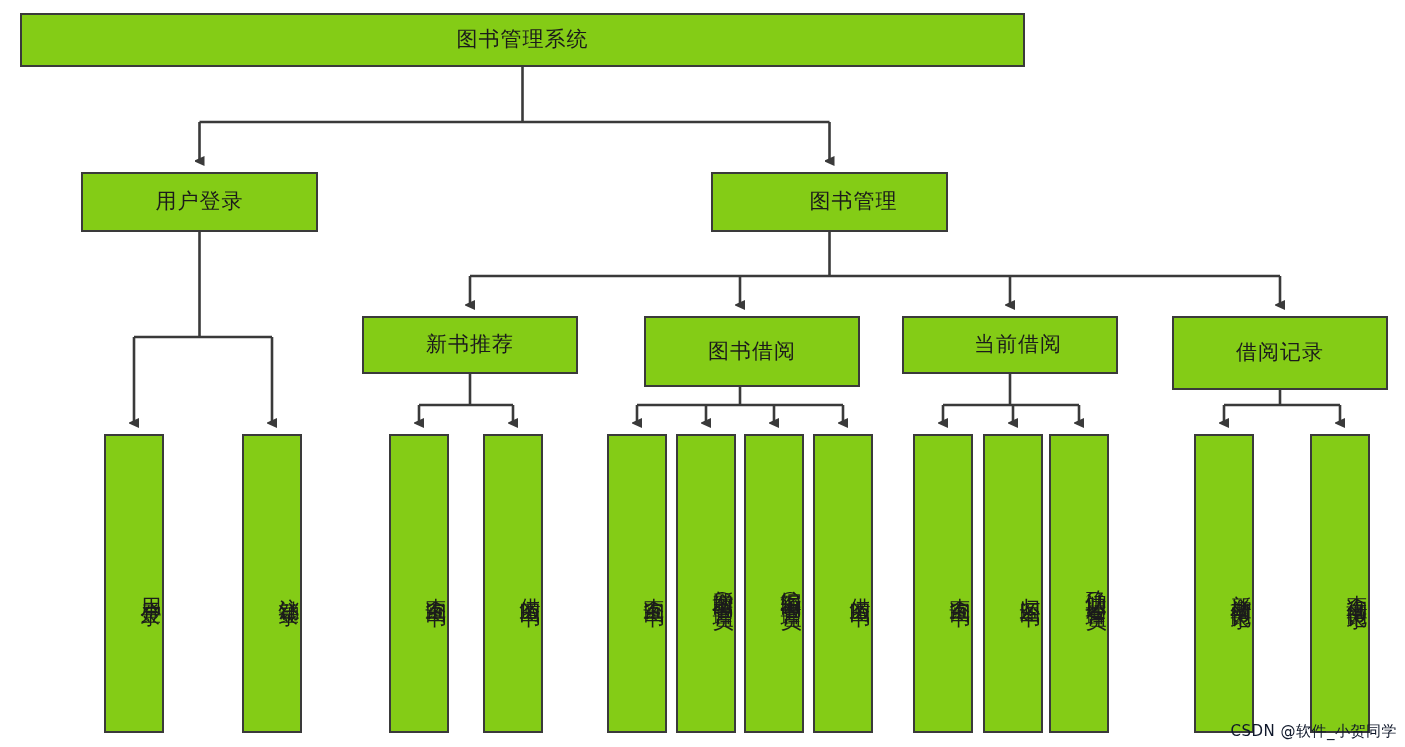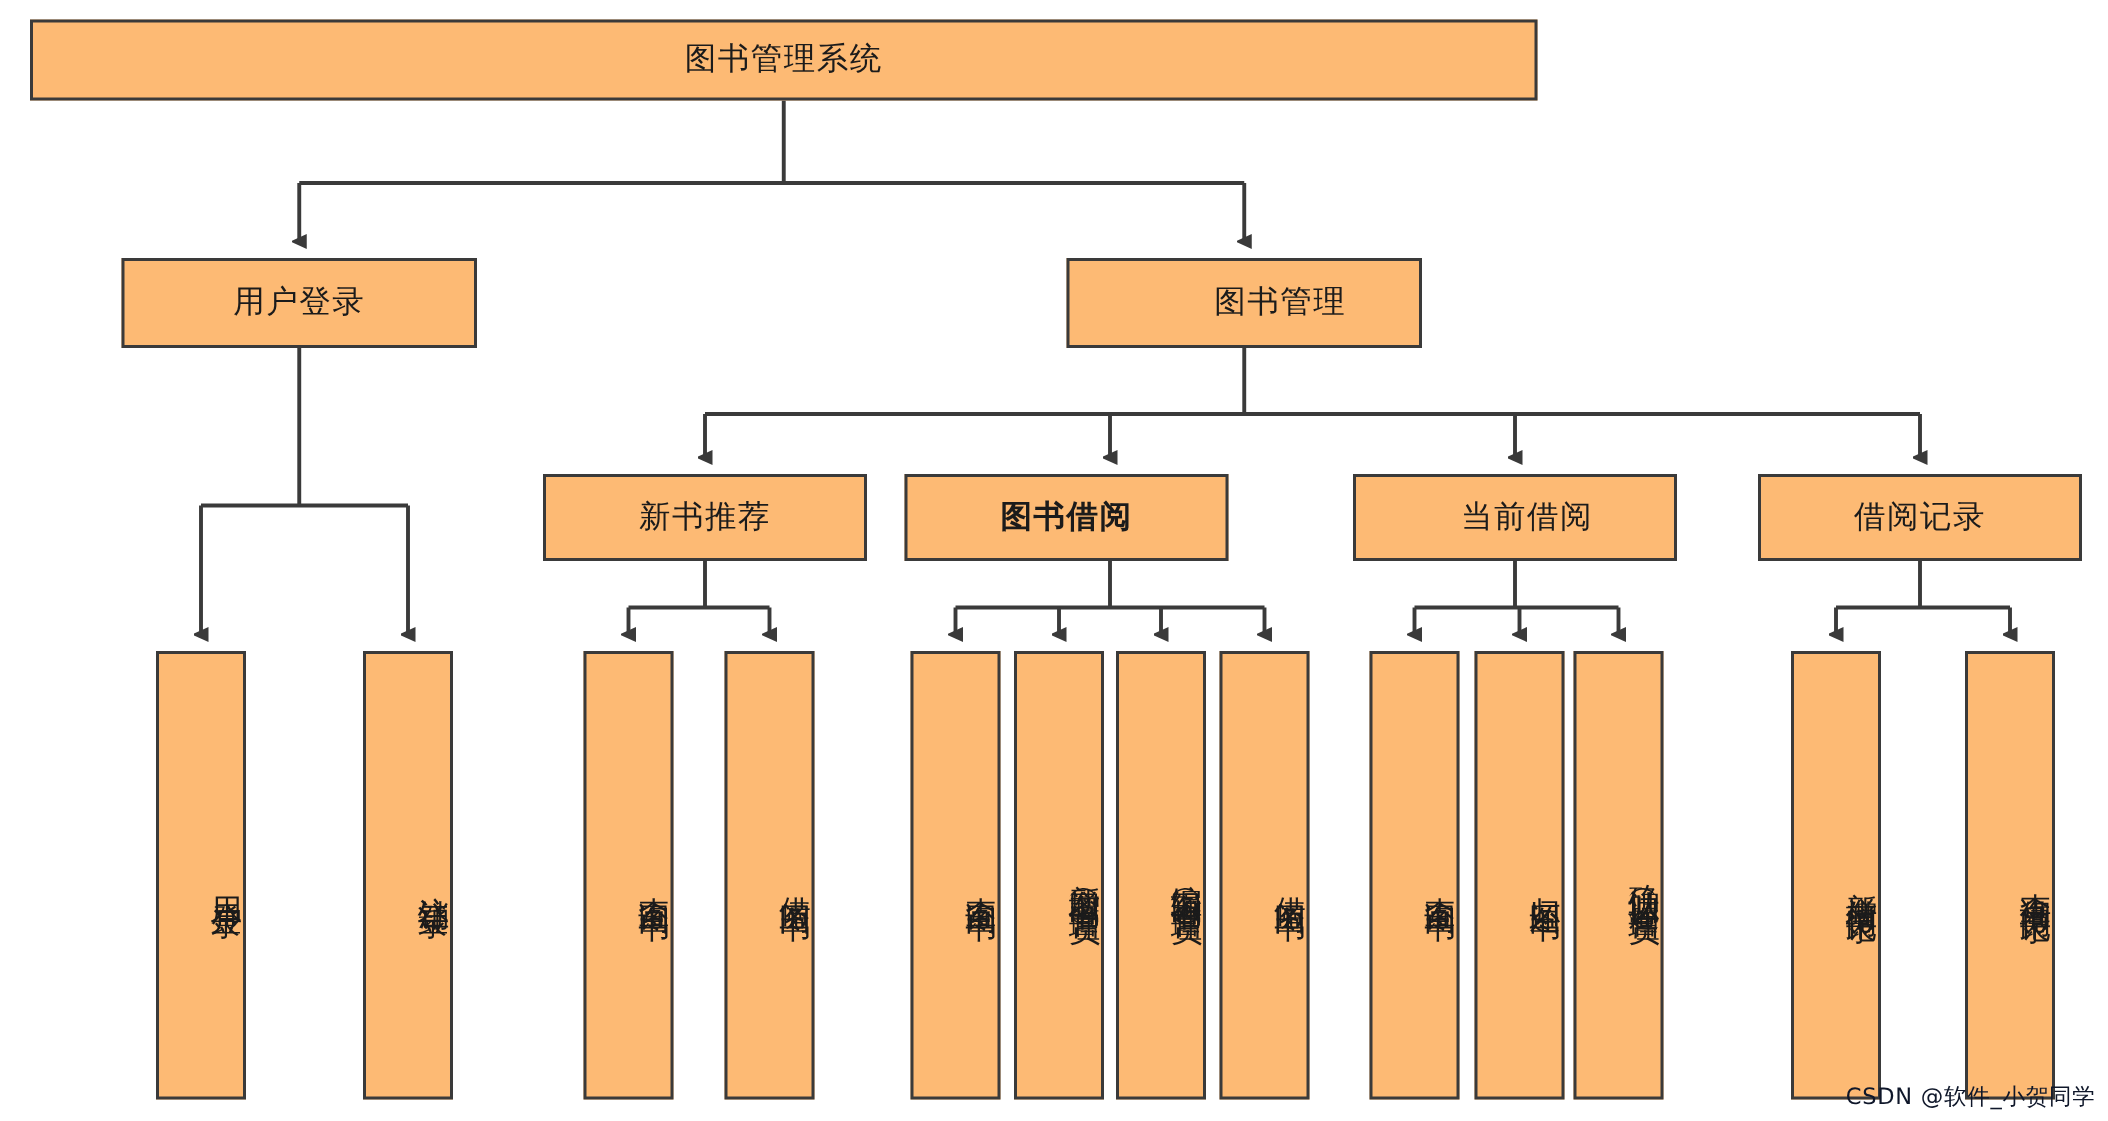--- a/index.html
+++ b/index.html
@@ -22,21 +22,21 @@
     left: 0;
     top: 0;
     width: 1405px;
     height: 747px;
     pointer-events: none;
   }
   .node {
     position: absolute;
     box-sizing: border-box;
     border: 2.5px solid #3a3a3a;
-    background: #fdba74;
+    background: #84cc16;
     display: flex;
     align-items: center;
     justify-content: center;
     color: #1b1b1b;
   }
   .node.horiz {
     font-size: 21px;
     letter-spacing: 1px;
     line-height: 1.2;
   }
@@ -118,27 +118,27 @@
       </div>
       <div class="node horiz" style="left: 81px; top: 172px; width: 237px; height: 60px;">
         <span>用户登录</span>
       </div>
       <div class="node horiz" style="left: 711px; top: 172px; width: 237px; height: 60px; padding-left: 48px;">
         <span>图书管理</span>
       </div>
       <div class="node horiz" style="left: 362px; top: 316px; width: 216px; height: 58px;">
         <span>新书推荐</span>
       </div>
-      <div class="node horiz" style="left: 603px; top: 316px; width: 216px; height: 58px; font-weight: bold;">
+      <div class="node horiz" style="left: 644px; top: 316px; width: 216px; height: 71px;">
         <span>图书借阅</span>
       </div>
       <div class="node horiz" style="left: 902px; top: 316px; width: 216px; height: 58px; padding-left: 16px;">
         <span>当前借阅</span>
       </div>
-      <div class="node horiz" style="left: 1172px; top: 316px; width: 216px; height: 58px;">
+      <div class="node horiz" style="left: 1172px; top: 316px; width: 216px; height: 74px;">
         <span>借阅记录</span>
       </div>
       <div class="node vert" style="left: 104px; top: 434px; width: 60px; height: 299px;">
         <span class="vtext">用户登录</span>
       </div>
       <div class="node vert" style="left: 242px; top: 434px; width: 60px; height: 299px;">
         <span class="vtext">注销登录</span>
       </div>
       <div class="node vert" style="left: 389px; top: 434px; width: 60px; height: 299px;">
         <span class="vtext">查询图书</span>

